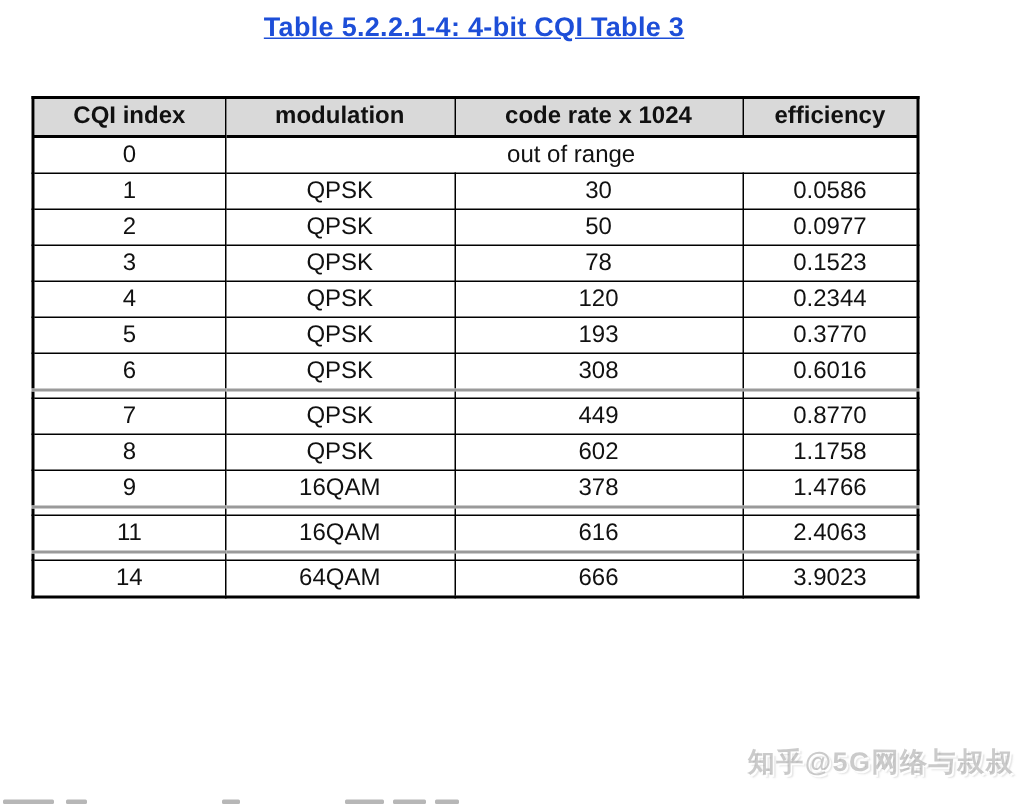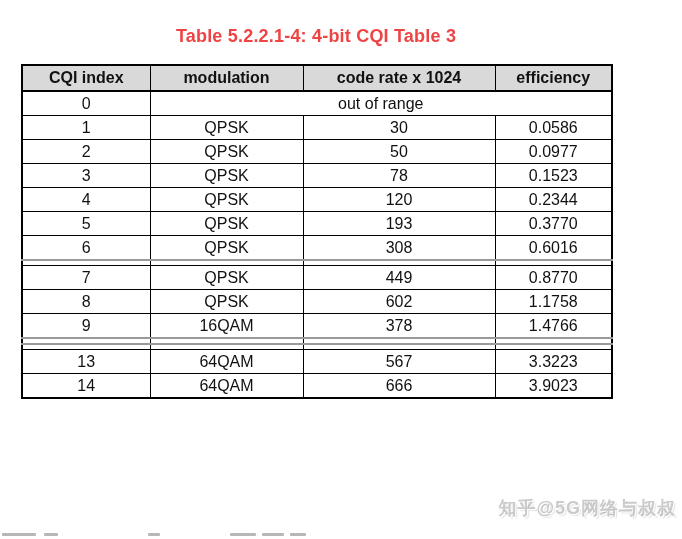--- a/index.html
+++ b/index.html
@@ -11,28 +11,29 @@
     height: 539px;
     background: #ffffff;
     font-family: "Liberation Sans", sans-serif;
     position: relative;
     overflow: hidden;
     color: #111111;
   }
   .title {
     position: absolute;
     left: 21px;
-    top: 26px;
+    top: 8px;
     width: 590px;
     text-align: center;
     font-size: 18px;
     font-weight: bold;
-    color: #ef4444;
+    color: #1d4ed8;
     margin: 0;
     letter-spacing: 0.2px;
+    text-decoration: underline;
   }
   table.cqi-table {
     position: absolute;
     left: 21px;
     top: 64px;
     width: 590px;
     border-collapse: collapse;
     table-layout: fixed;
     border: 2px solid #000000;
   }
@@ -174,31 +175,31 @@
           <td>16QAM</td>
           <td>378</td>
           <td>1.4766</td>
         </tr>
         <tr class="pagebreak">
           <td></td>
           <td></td>
           <td></td>
           <td></td>
         </tr>
+        <tr>
+          <td>11</td>
+          <td>16QAM</td>
+          <td>616</td>
+          <td>2.4063</td>
+        </tr>
         <tr class="pagebreak">
           <td></td>
           <td></td>
           <td></td>
           <td></td>
-        </tr>
-        <tr>
-          <td>13</td>
-          <td>64QAM</td>
-          <td>567</td>
-          <td>3.3223</td>
         </tr>
         <tr>
           <td>14</td>
           <td>64QAM</td>
           <td>666</td>
           <td>3.9023</td>
         </tr>
       </tbody>
   </table>
 

